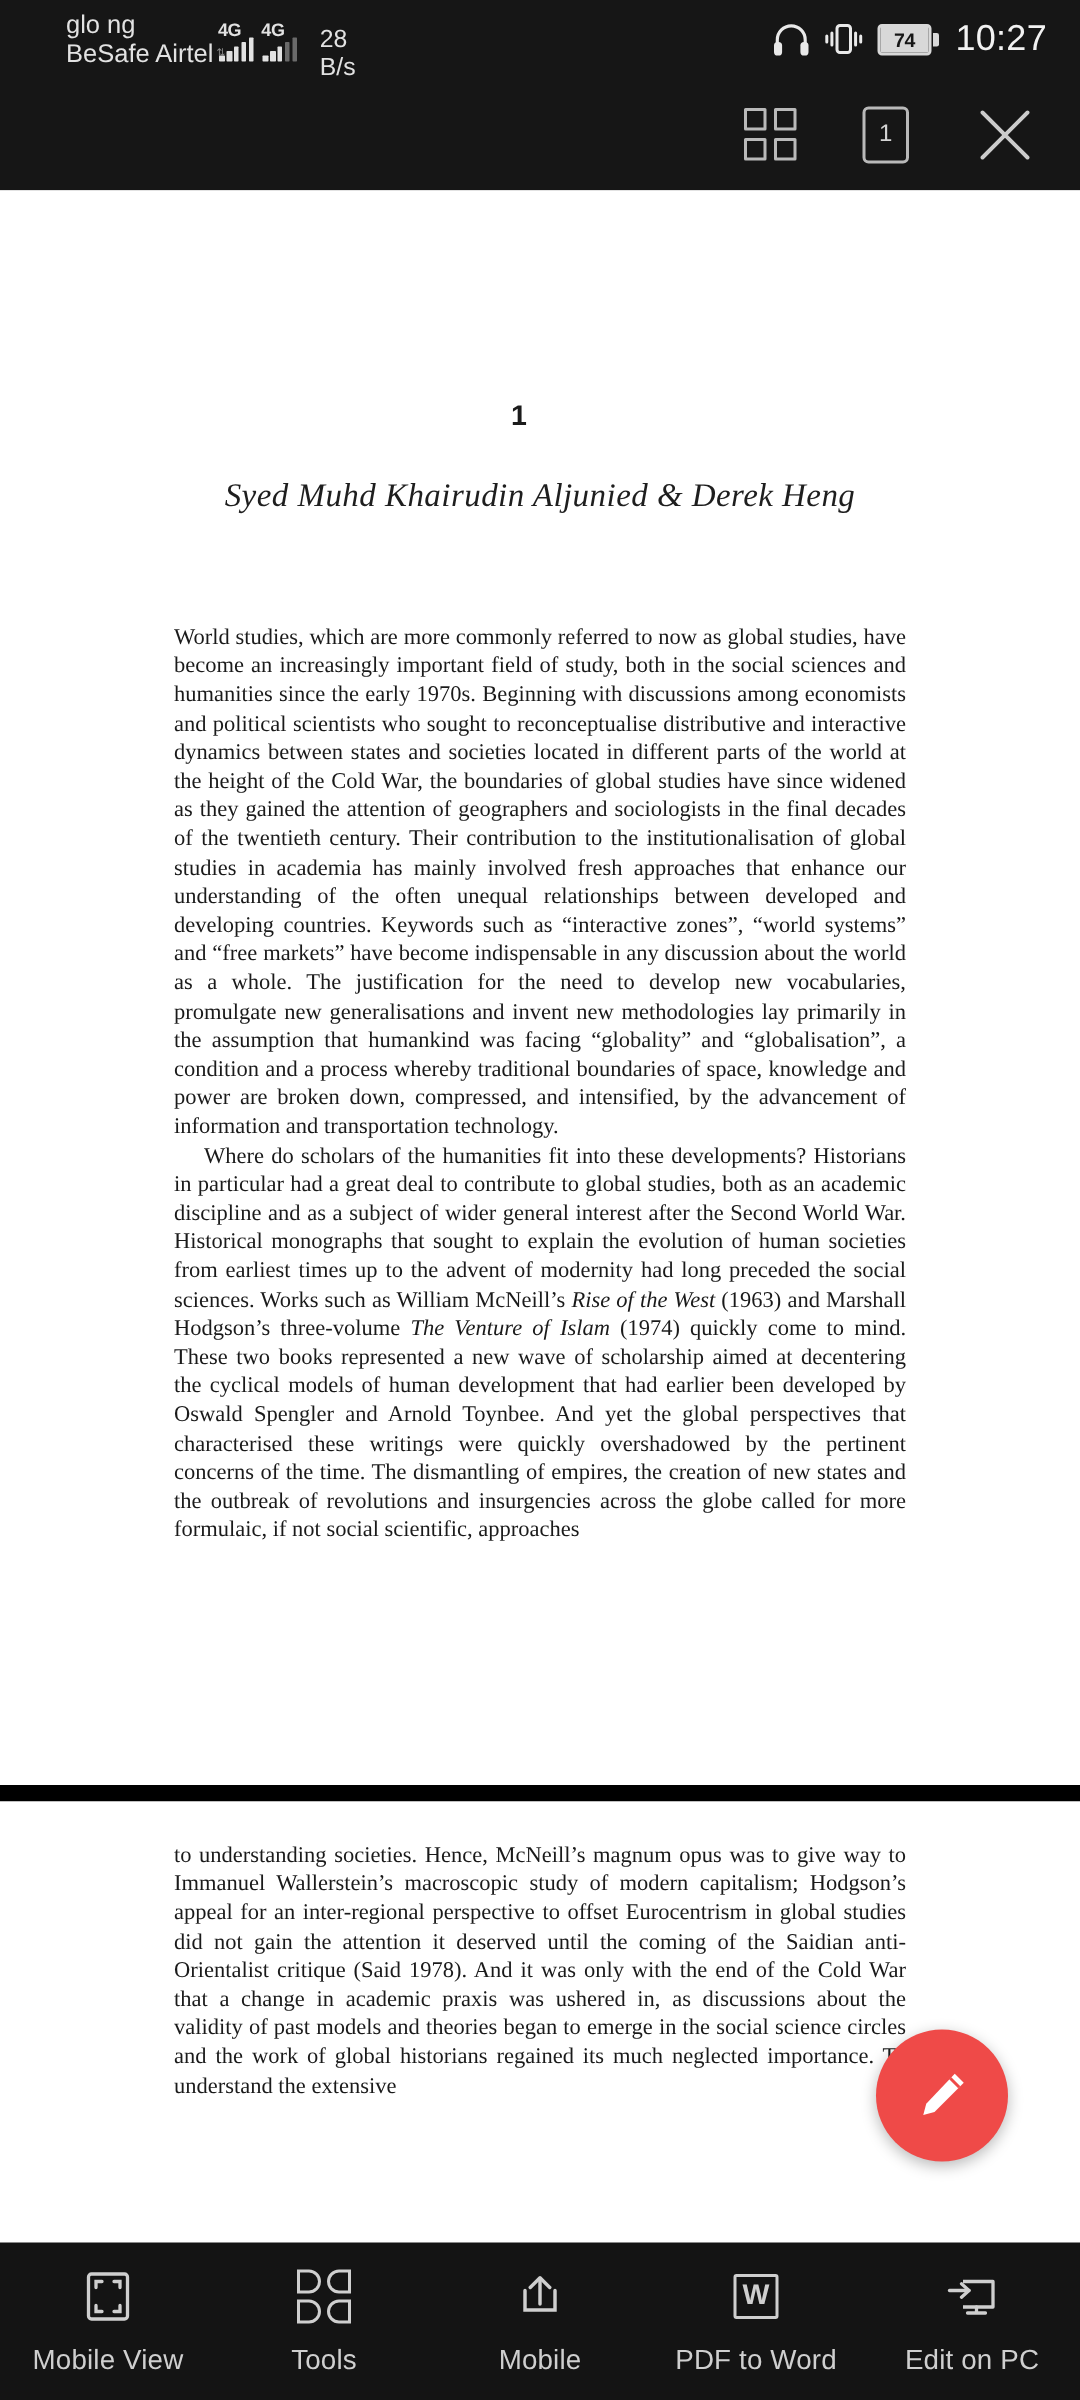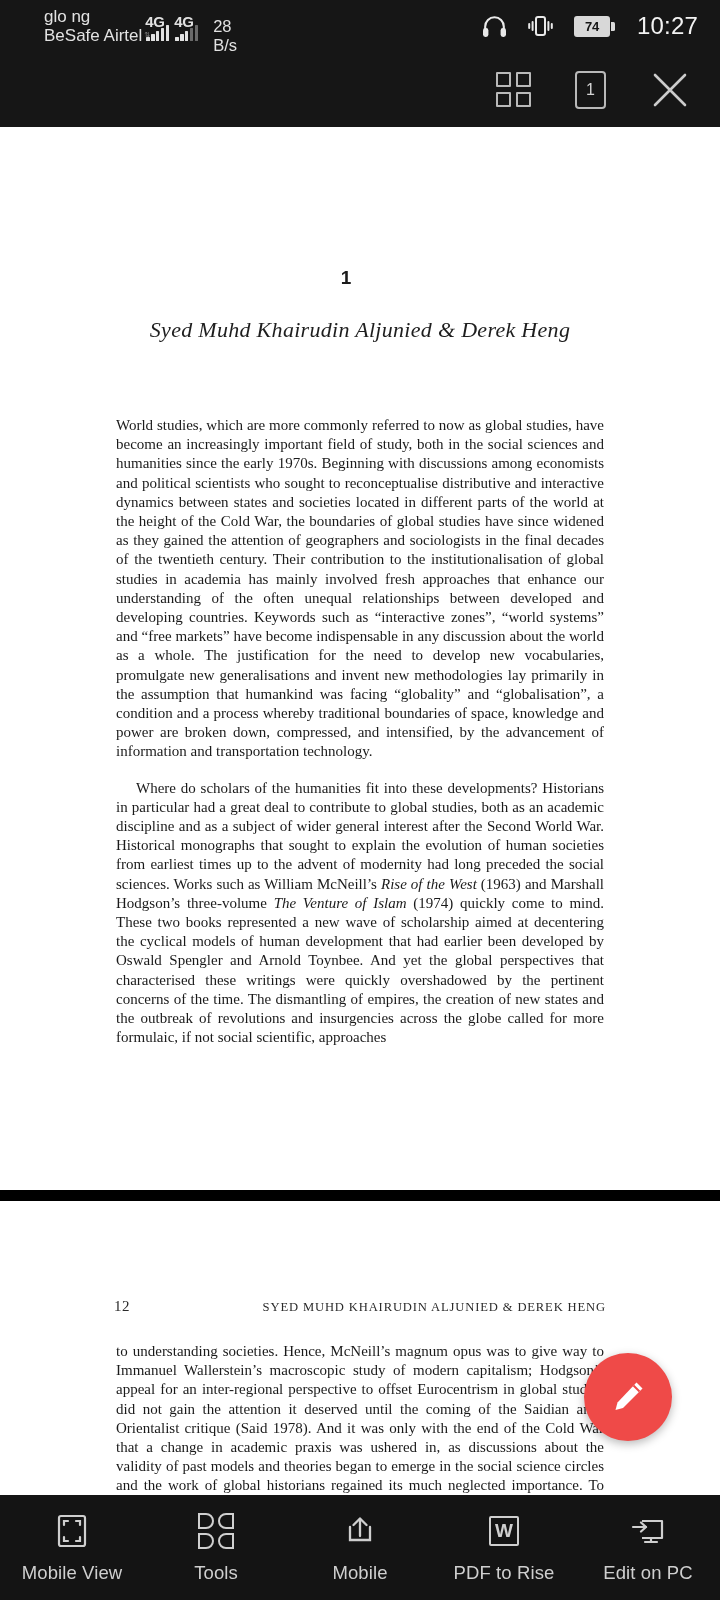--- a/index.html
+++ b/index.html
@@ -24,38 +24,38 @@
   .sb-left { display:flex; align-items:center; }
   .carrier-stack {
     display:flex; flex-direction:column; justify-content:center;
     line-height:1.14; color:#e2e2e2; font-size:17px;
   }
   .carrier-stack span { white-space:nowrap; }
   .sig-group { display:flex; align-items:flex-end; margin-left:3px; height:30px; }
   .sig { position:relative; display:flex; align-items:flex-end; margin-right:5px; height:26px; }
   .sig .g-label {
     position:absolute; top:-2px; left:0;
-    font-size:15px; font-weight:bold; color:#e2e2e2; letter-spacing:-0.3px;
+    font-size:12px; font-weight:bold; color:#e2e2e2; letter-spacing:-0.3px;
   }
   .bars { display:flex; align-items:flex-end; gap:1.5px; height:17px; padding-left:1px; }
   .bars i { display:block; width:3.4px; background:#e2e2e2; border-radius:0.5px; }
   .bars i:nth-child(1){ height:4px; }
   .bars i:nth-child(2){ height:7px; }
   .bars i:nth-child(3){ height:10px; }
   .bars i:nth-child(4){ height:13px; }
   .bars i:nth-child(5){ height:16px; }
   .bars i.dim { background:#6a6a6a; }
   .sig .lte-mini {
     position:absolute; bottom:2px; left:-1px; font-size:7px; color:#8a8a8a;
   }
   .rate-stack {
     display:flex; flex-direction:column; justify-content:center;
     line-height:1.14; color:#e2e2e2; font-size:16.5px; margin-left:10px;margin-top:19px;
   }
-  .sb-right { display:flex; align-items:center; gap:20px; color:#e9e9e9; }
+  .sb-right { display:flex; align-items:center; gap:9px; color:#e9e9e9; }
   .icon-hp, .icon-vib { display:block; }
   .battery {
     display:flex; align-items:center; gap:1.5px;
   }
   .batt-body {
     width:36px; height:21px; border:2px solid #d8d8d8; border-radius:3px;
     display:flex; align-items:center; justify-content:center;
   }
   .batt-fill {
     background:#d8d8d8; color:#161616; font-size:13px; font-weight:bold;
@@ -104,21 +104,21 @@
     font-size:22px; color:#1e1e1e; letter-spacing:0.3px;
   }
   .body-col {
     margin:0 auto; width:488px;
     font-family:"Liberation Serif", serif;
     font-size:15px; line-height:19.2px;
     color:#1a1a1a; text-align:justify;
   }
   .pg1 .body-col { padding-top:73px; }
   .body-col p { margin:0; }
-  .body-col p.indent { text-indent:20px;margin-top:17px; }
+  .body-col p.indent { text-indent:20px; }
   .body-col i { font-style:italic; }
 
   .pg2 { height:100%; padding-top:0; }
   .running-head {
     margin:0 auto; width:492px; padding-top:97px;
     display:flex; align-items:baseline; justify-content:space-between;
     font-family:"Liberation Serif", serif; color:#2a2a2a;
   }
   .rh-page { font-size:15px; letter-spacing:0.5px; }
   .rh-title { font-size:12.6px; letter-spacing:0.85px; }
@@ -253,24 +253,20 @@
 
       <div class="body-col">
         <p>World studies, which are more commonly referred to now as global studies, have become an increasingly important field of study, both in the social sciences and humanities since the early 1970s. Beginning with discussions among economists and political scientists who sought to reconceptualise distributive and interactive dynamics between states and societies located in different parts of the world at the height of the Cold War, the boundaries of global studies have since widened as they gained the attention of geographers and sociologists in the final decades of the twentieth century. Their contribution to the institutionalisation of global studies in academia has mainly involved fresh approaches that enhance our understanding of the often unequal relationships between developed and developing countries. Keywords such as “interactive zones”, “world systems” and “free markets” have become indispensable in any discussion about the world as a whole. The justification for the need to develop new vocabularies, promulgate new generalisations and invent new methodologies lay primarily in the assumption that humankind was facing “globality” and “globalisation”, a condition and a process whereby traditional boundaries of space, knowledge and power are broken down, compressed, and intensified, by the advancement of information and transportation technology.</p>
         <p class="indent"><span>Where do scholars of the humanities fit into these developments? Historians in particular had a great deal to contribute to global studies, both as an academic discipline and as a subject of wider general interest after the Second World War. Historical monographs that sought to explain the evolution of human societies from earliest times up to the advent of modernity had long preceded the social sciences. Works such as William McNeill’s </span><i>Rise of the West</i><span> (1963) and Marshall Hodgson’s three-volume </span><i>The Venture of Islam</i><span> (1974) quickly come to mind. These two books represented a new wave of scholarship aimed at decentering the cyclical models of human development that had earlier been developed by Oswald Spengler and Arnold Toynbee. And yet the global perspectives that characterised these writings were quickly overshadowed by the pertinent concerns of the time. The dismantling of empires, the creation of new states and the outbreak of revolutions and insurgencies across the globe called for more formulaic, if not social scientific, approaches</span></p>
       </div>
     </div>
 
     <div class="page-sep"></div>
 
     <div class="page pg2">
-      <div class="running-head">
-        <span class="rh-page">12</span>
-        <span class="rh-title">SYED MUHD KHAIRUDIN ALJUNIED &amp; DEREK HENG</span>
-      </div>
       <div class="body-col">
         <p>to understanding societies. Hence, McNeill’s magnum opus was to give way to Immanuel Wallerstein’s macroscopic study of modern capitalism; Hodgson’s appeal for an inter-regional perspective to offset Eurocentrism in global studies did not gain the attention it deserved until the coming of the Saidian anti-Orientalist critique (Said 1978). And it was only with the end of the Cold War that a change in academic praxis was ushered in, as discussions about the validity of past models and theories began to emerge in the social science circles and the work of global historians regained its much neglected importance. To understand the extensive</p>
       </div>
     </div>
   </div>
 
   <div class="fab">
     <svg width="44" height="44" viewBox="0 0 44 44">
       <path d="M30.5 7.5 L36.5 13.5 L17 33 L9.5 35 L11.5 27.5 Z" fill="#ffffff"></path>
       <path d="M27.5 10.5 L33.5 16.5" stroke="#ef4a48" stroke-width="2"></path>
@@ -309,21 +305,21 @@
           <path d="M11.5 11 L18 4.5 L24.5 11" fill="none" stroke="#cfcfcf" stroke-width="2.3" stroke-linecap="round" stroke-linejoin="round"></path>
         </svg>
       </div>
       <div class="bb-label">Mobile</div>
     </div>
 
     <div class="bb-item">
       <div class="bb-ico">
         <div class="w-box">W</div>
       </div>
-      <div class="bb-label">PDF to Rise</div>
+      <div class="bb-label">PDF to Word</div>
     </div>
 
     <div class="bb-item">
       <div class="bb-ico">
         <svg width="38" height="34" viewBox="0 0 38 34">
           <path d="M13 7 H33 V24 H13" fill="none" stroke="#cfcfcf" stroke-width="2.2" stroke-linejoin="round"></path>
           <path d="M22 24 V28 M16 28 H28" fill="none" stroke="#cfcfcf" stroke-width="2.2" stroke-linecap="round"></path>
           <path d="M4 13 H17" fill="none" stroke="#cfcfcf" stroke-width="2.2" stroke-linecap="round"></path>
           <path d="M12 8.5 L17 13 L12 17.5" fill="none" stroke="#cfcfcf" stroke-width="2.2" stroke-linecap="round" stroke-linejoin="round"></path>
         </svg>

